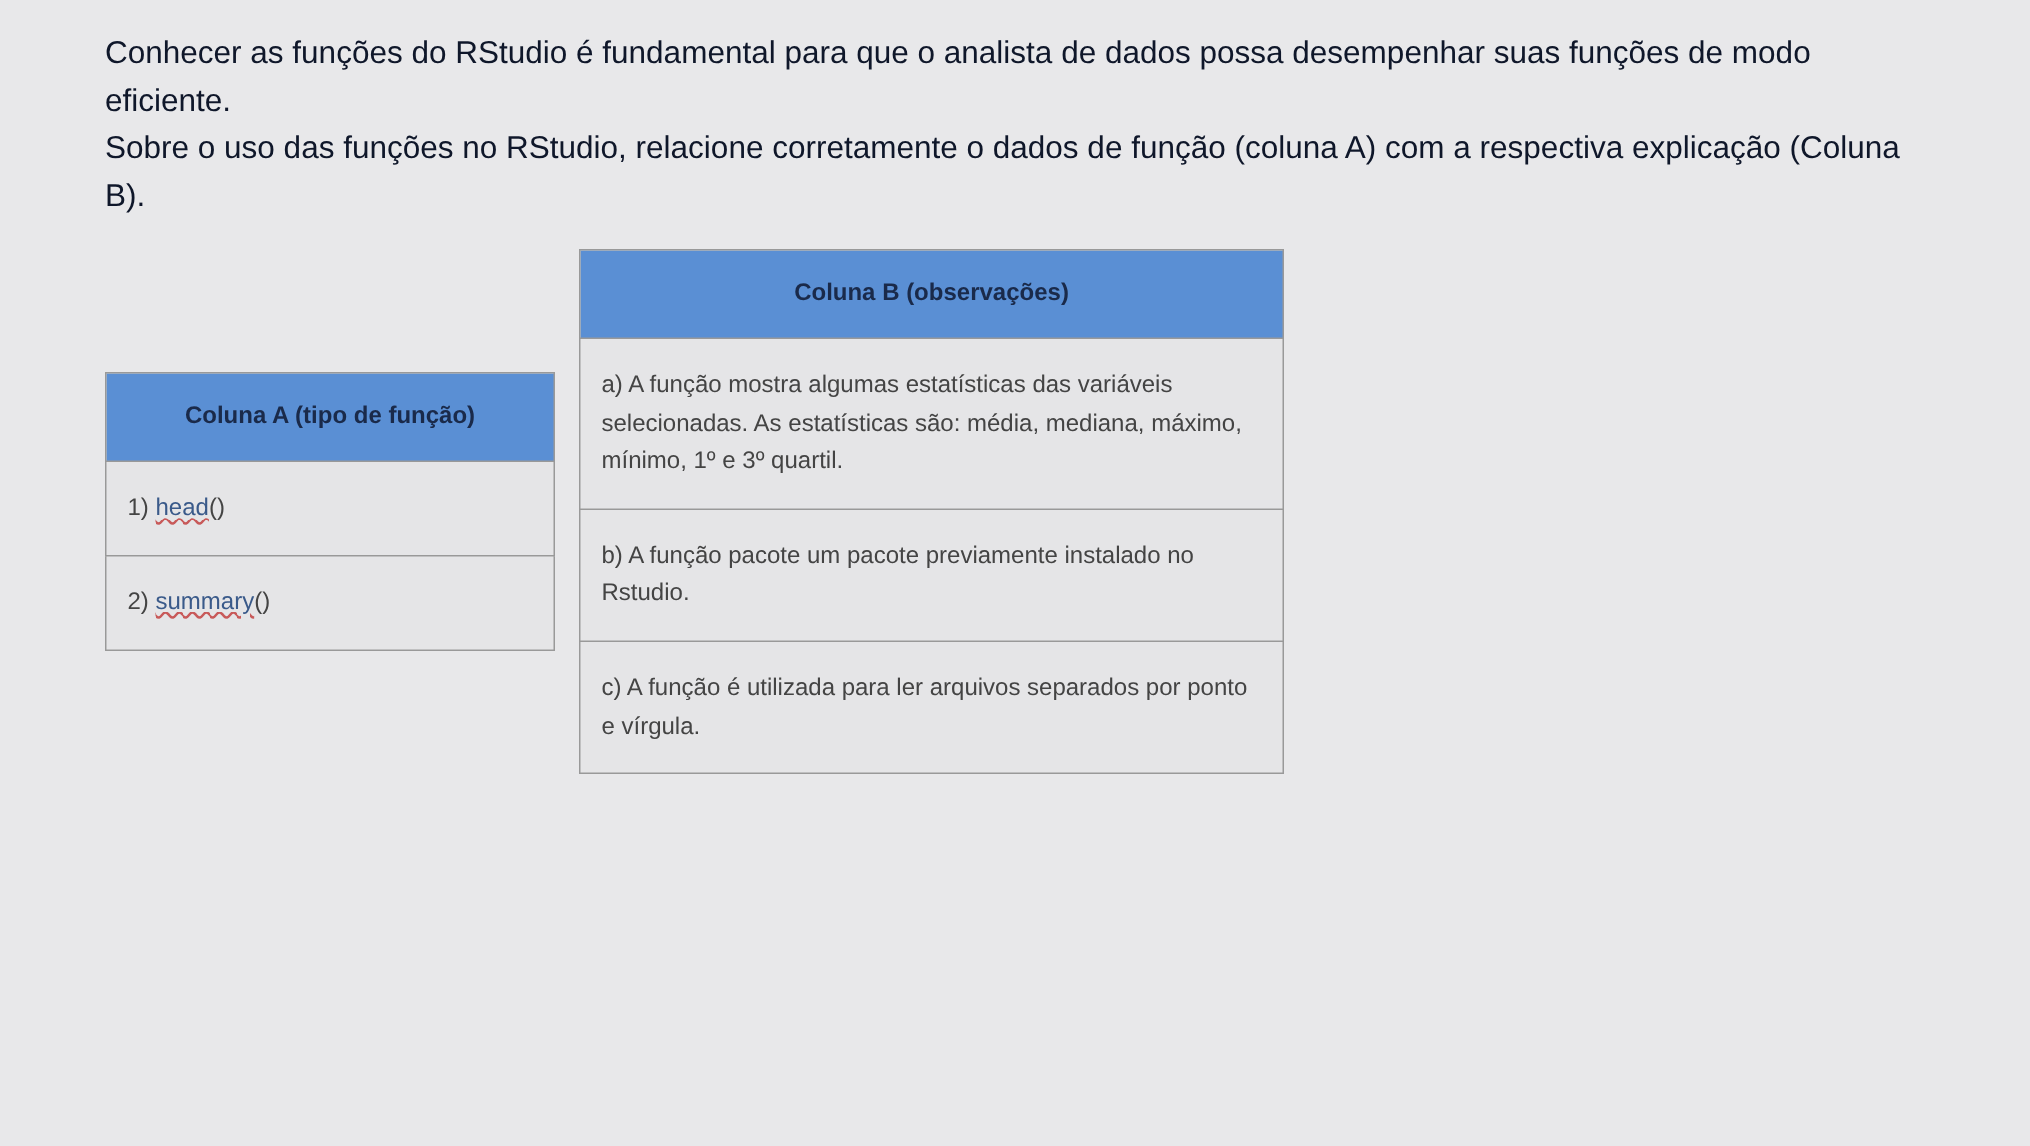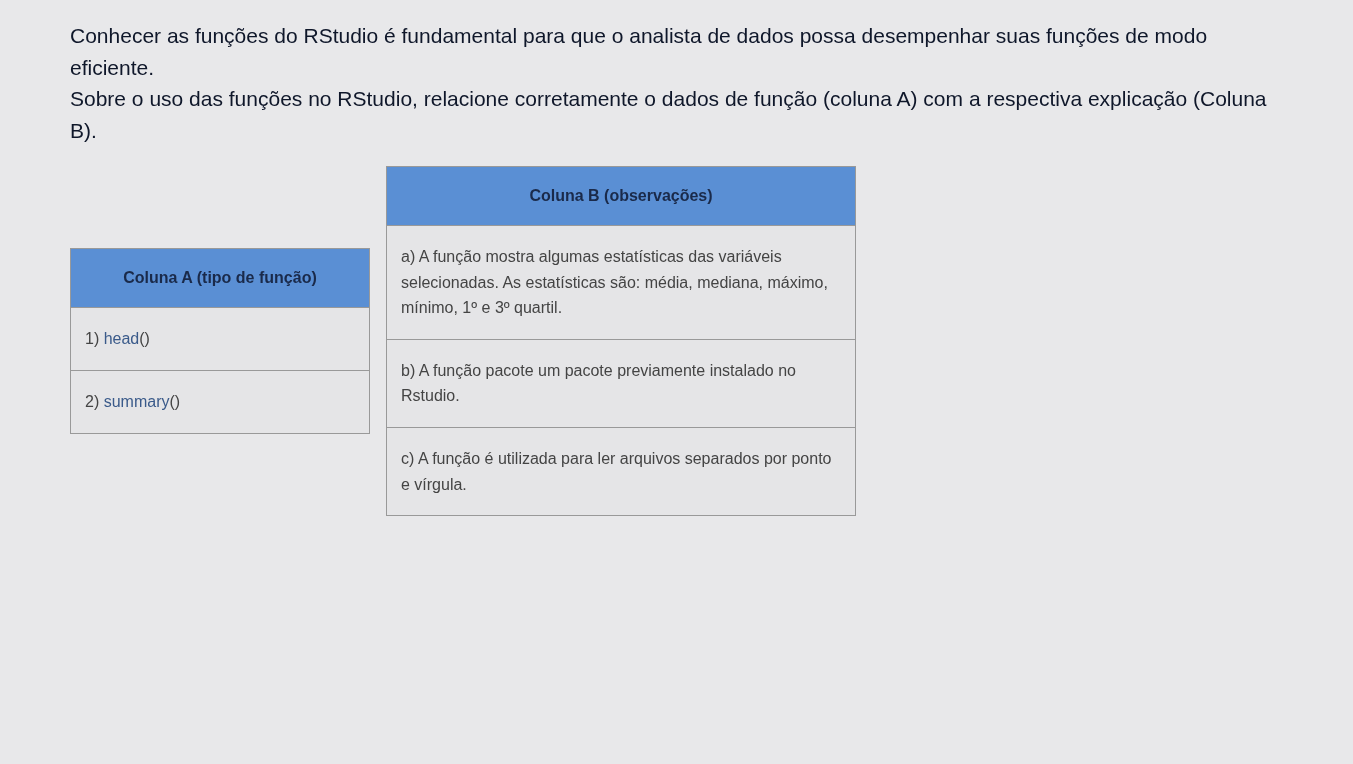--- a/index.html
+++ b/index.html
@@ -47,20 +47,21 @@
       background: #e5e5e7;
       padding: 18px 14px;
       border: 1px solid #999;
       font-size: 16px;
       color: #444;
       vertical-align: top;
       line-height: 1.6;
     }
     .func-name {
       color: #3a5a8a;
+      text-decoration: underline;
       text-decoration-color: #c85a5a;
       text-decoration-style: wavy;
     }
     .rstudio-word {
       color: #444;
       text-decoration-color: #c85a5a;
       text-decoration-style: wavy;
     }
   </style>
 </head>

